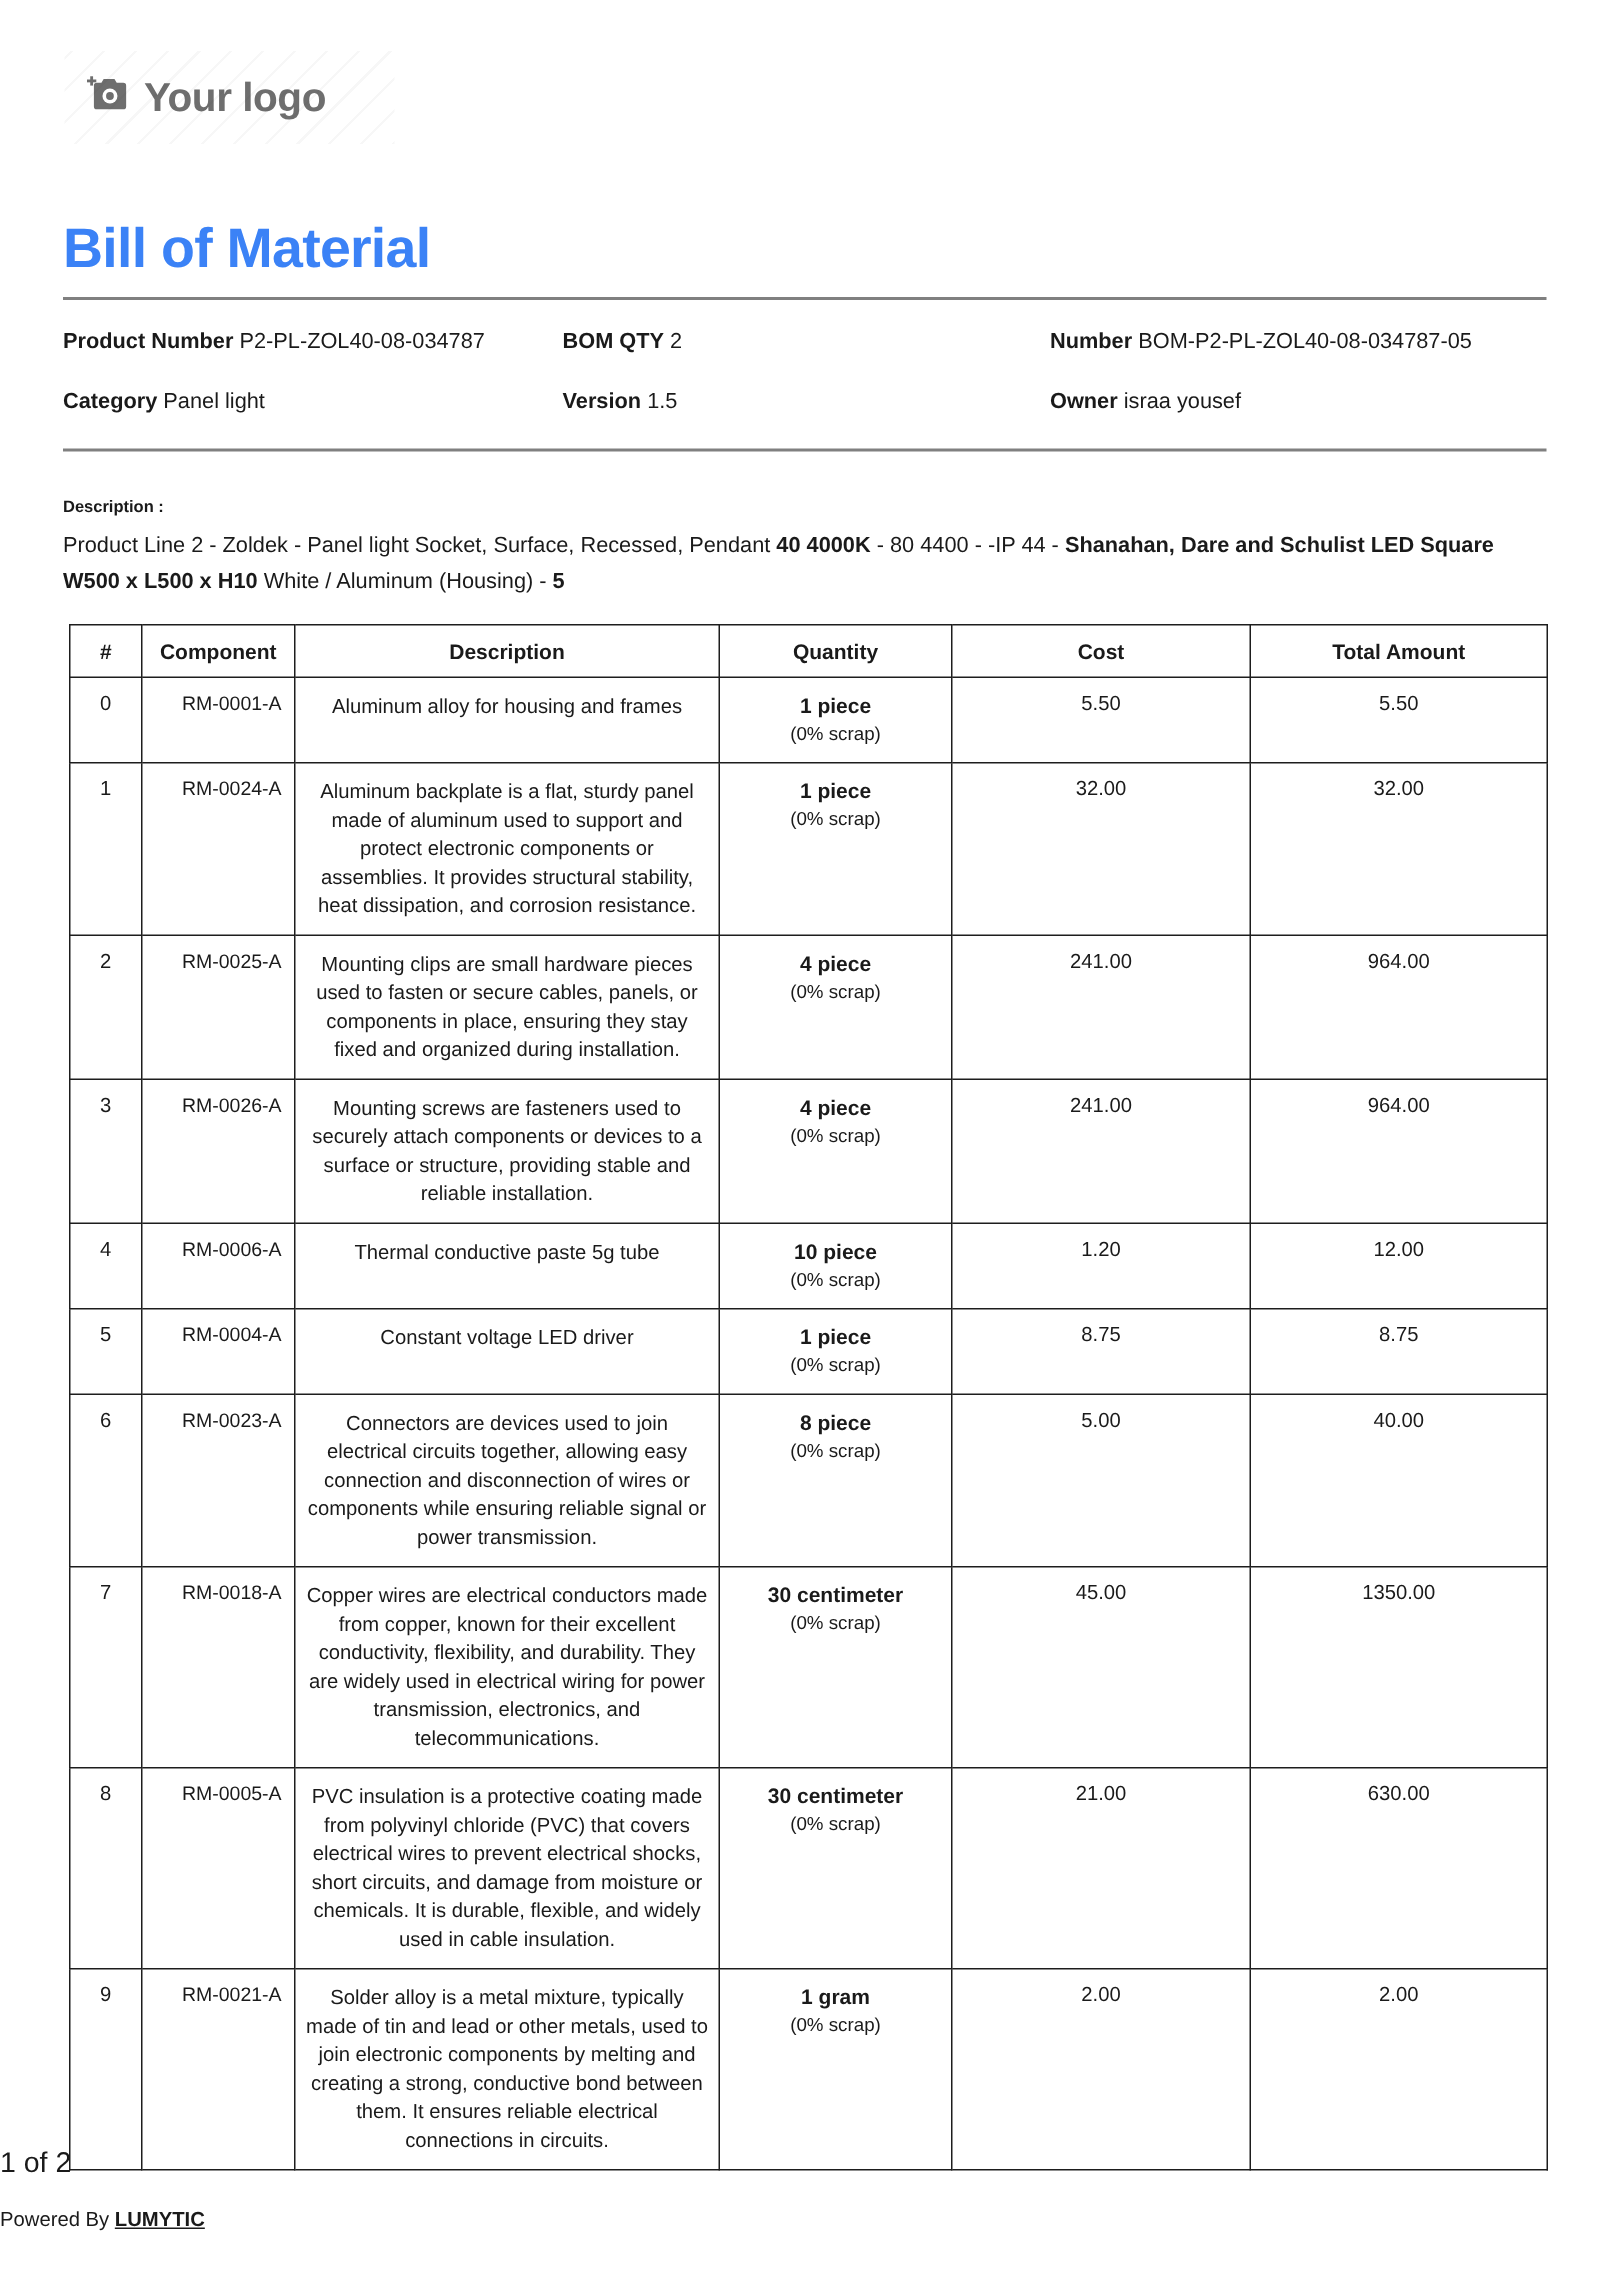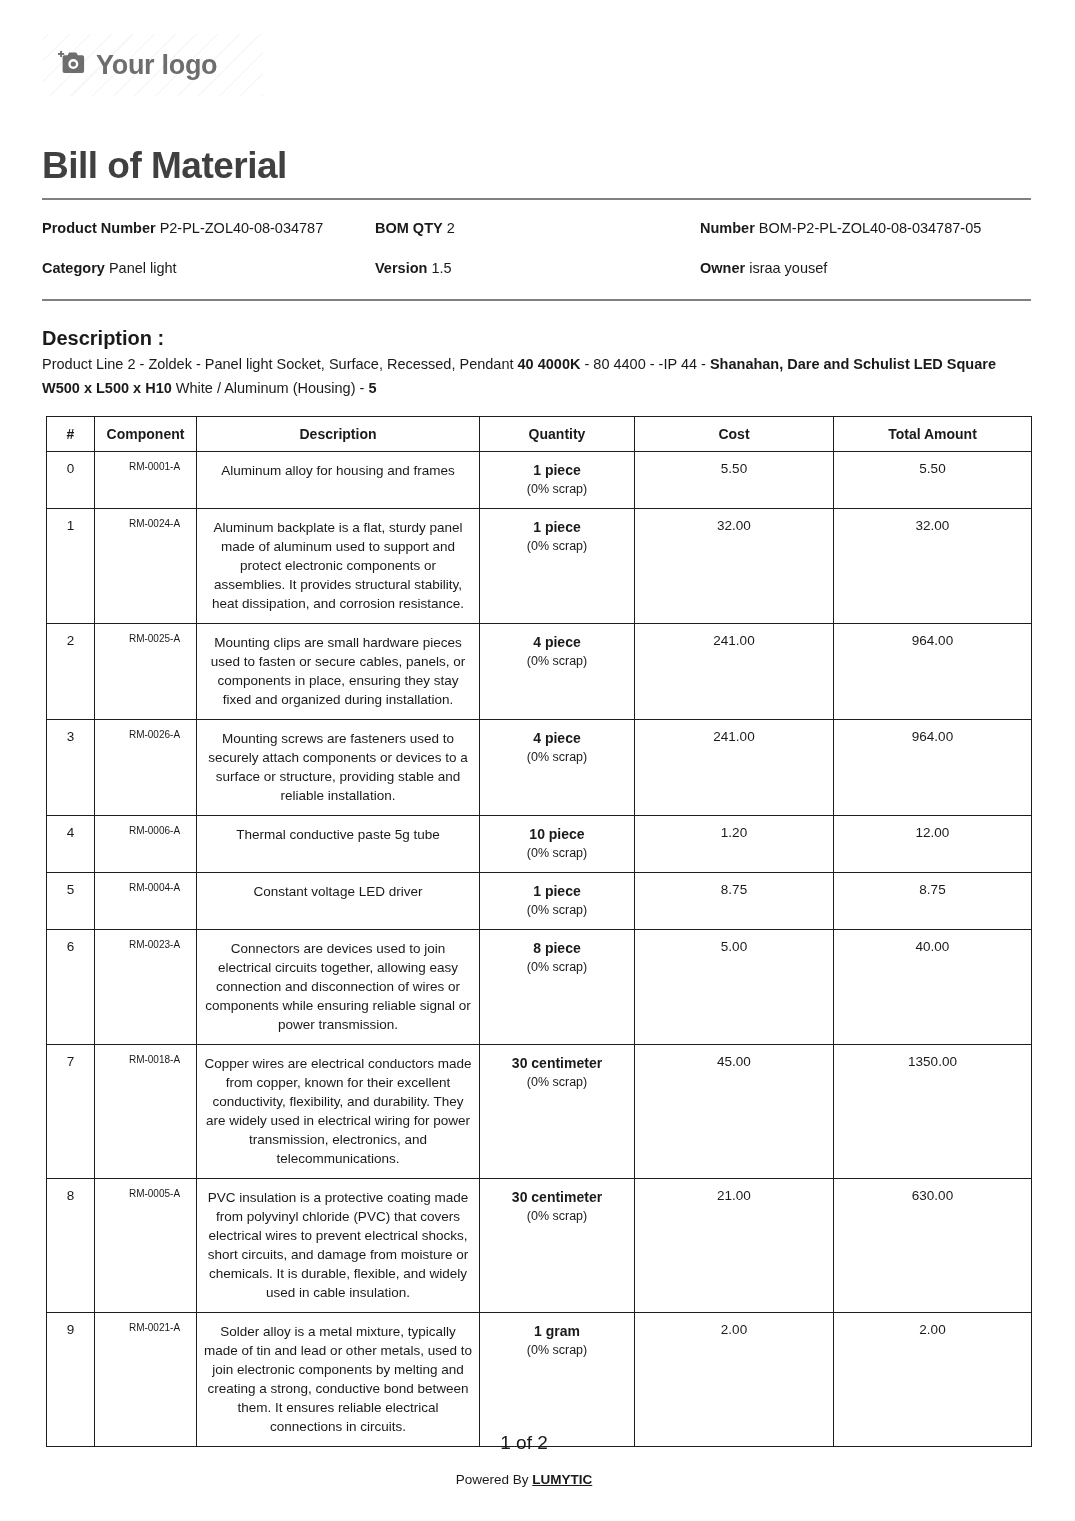--- a/index.html
+++ b/index.html
@@ -57,21 +57,21 @@
     width: 1075px;
   }
 
   .doc-title {
     position: absolute;
     left: 42px;
     top: 147px;
     font-size: 37px;
     font-weight: bold;
     letter-spacing: -0.5px;
-    color: #404040;
+    color: #3b82f6;
     line-height: 1;
   }
 
   .rule {
     position: absolute;
     left: 42px;
     width: 989px;
     height: 2px;
     background: #808080;
   }
@@ -98,21 +98,21 @@
   .meta-cell .v { font-weight: normal; }
 
   
   .desc-wrap {
     position: absolute;
     left: 42px;
     top: 327px;
     width: 989px;
   }
   .desc-label {
-    font-size: 20px;
+    font-size: 11px;
     font-weight: bold;
     line-height: 22px;
     margin-bottom: 3px;
   }
   .desc-body {
     font-size: 14.5px;
     line-height: 24px;
     color: #1a1a1a;
   }
   .desc-body b { font-weight: bold; }
@@ -144,21 +144,21 @@
   .col-desc  { width: 283px; }
   .col-qty   { width: 155px; }
   .col-cost  { width: 199px; }
   .col-total { width: 198px; }
 
   td.c-idx {
     font-size: 13.5px;
     text-align: center;
   }
   td.c-comp {
-    font-size: 10px;
+    font-size: 13px;
     text-align: center;
     padding-left: 24px;
   }
   td.c-desc {
     font-size: 13.5px;
     text-align: center;
     line-height: 19px;
   }
   td.c-qty { text-align: center; }
   td.c-qty .qv {
@@ -177,21 +177,21 @@
     font-size: 13.5px;
     text-align: center;
   }
 
   
   .footer {
     position: absolute;
     left: 0;
     top: 1430px;
     width: 1048px;
-    text-align: center;
+    text-align: left;
   }
   .page-num {
     font-size: 19px;
     color: #1a1a1a;
     line-height: 26px;
   }
   .powered {
     font-size: 13.5px;
     color: #1a1a1a;
     margin-top: 14px;

